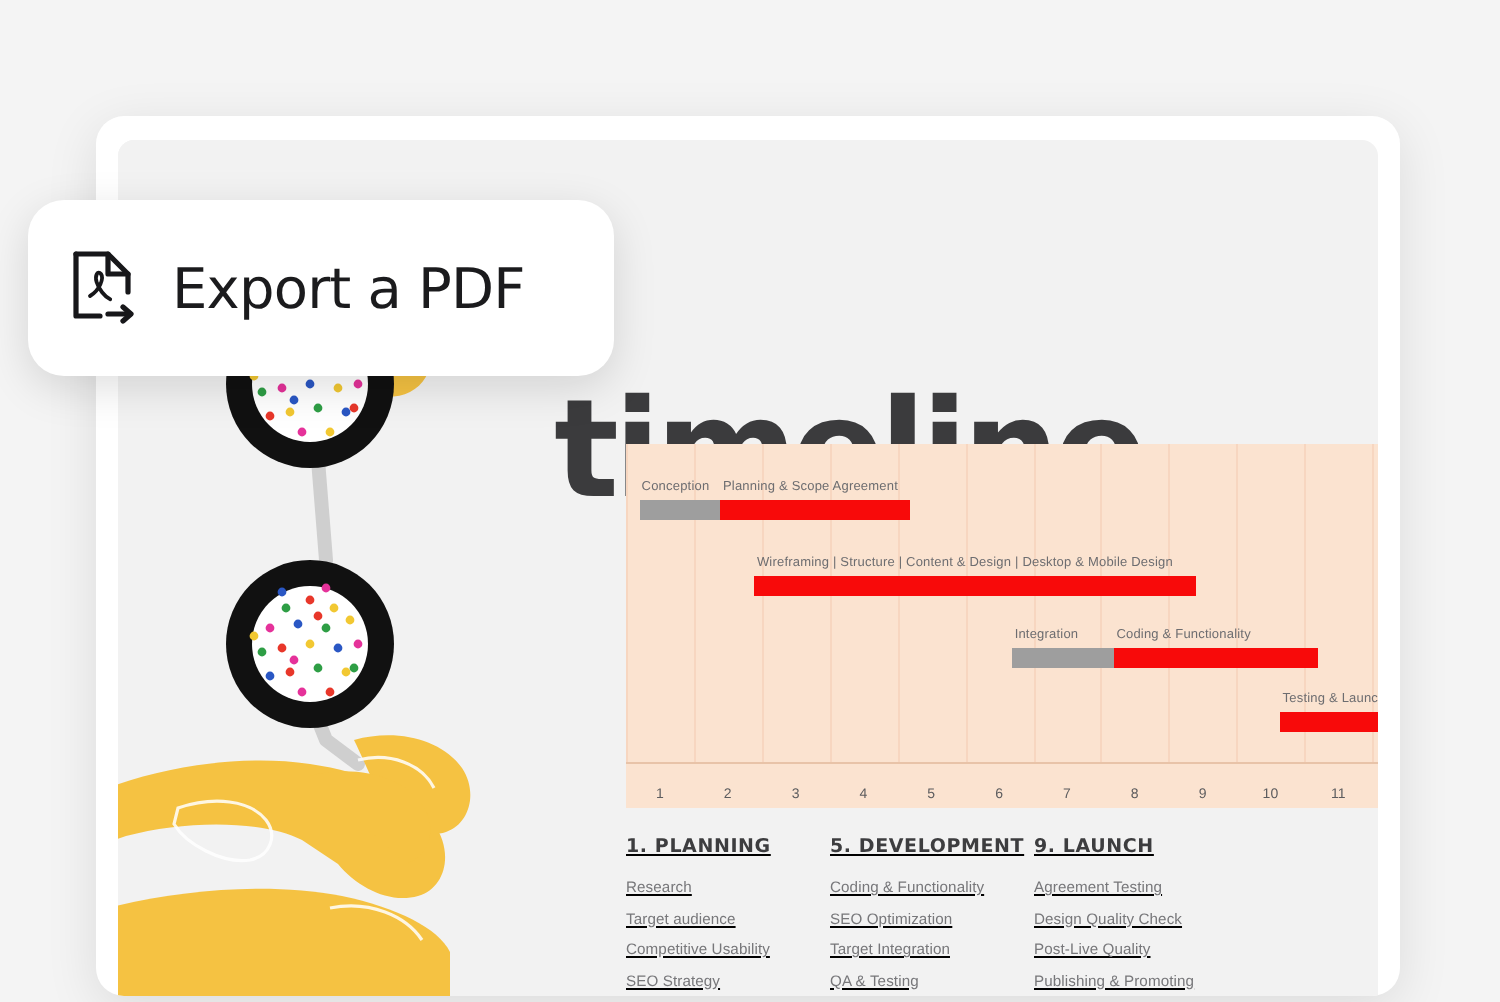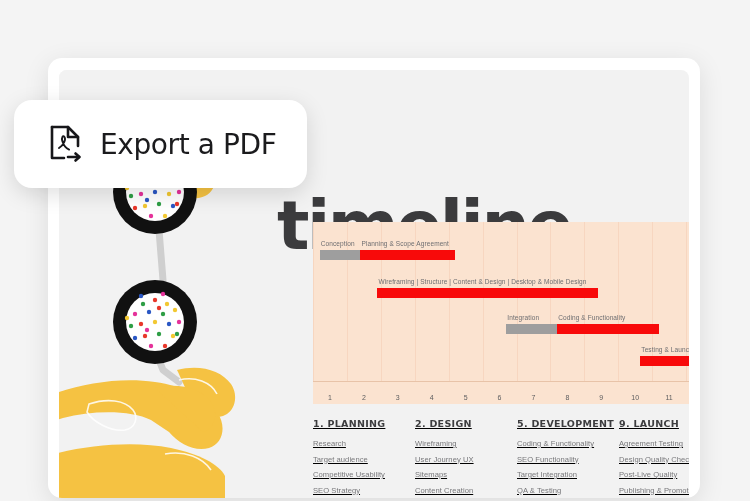--- a/index.html
+++ b/index.html
@@ -83,21 +83,21 @@
     font-size:7.6px;color:#77777a;margin-bottom:6.5px;
     white-space:nowrap;letter-spacing:0.05px;
   }
 
   
   #export-pill{
     position:absolute;left:14px;top:100px;width:293px;height:88px;
     background:#ffffff;border-radius:18px;
     box-shadow:0 6px 22px rgba(0,0,0,0.13);
     display:flex;align-items:center;gap:16px;
-    padding-left:34px;box-sizing:border-box;
+    padding-left:20px;box-sizing:border-box;
     cursor:pointer;
   }
   #export-pill-label{
     font-size:28px;color:#1b1b1d;letter-spacing:-0.4px;
     font-family:"DejaVu Sans", sans-serif;
   }
   #pdf-export-icon{width:36px;height:40px;flex:0 0 auto;}
 </style>
 </head>
 <body>
@@ -261,30 +261,23 @@
 
     <div id="phases">
         <div class="phase-col">
           <div class="phase-title">1. PLANNING</div>
           <div class="phase-item">Research</div>
           <div class="phase-item">Target audience</div>
           <div class="phase-item">Competitive Usability</div>
           <div class="phase-item">SEO Strategy</div>
         </div>
         <div class="phase-col">
-          <div class="phase-title">2. DESIGN</div>
-          <div class="phase-item">Wireframing</div>
-          <div class="phase-item">User Journey UX</div>
-          <div class="phase-item">Sitemaps</div>
-          <div class="phase-item">Content Creation</div>
-        </div>
-        <div class="phase-col">
           <div class="phase-title">5. DEVELOPMENT</div>
           <div class="phase-item">Coding &amp; Functionality</div>
-          <div class="phase-item">SEO Functionality</div>
+          <div class="phase-item">SEO Optimization</div>
           <div class="phase-item">Target Integration</div>
           <div class="phase-item">QA &amp; Testing</div>
         </div>
         <div class="phase-col">
           <div class="phase-title">9. LAUNCH</div>
           <div class="phase-item">Agreement Testing</div>
           <div class="phase-item">Design Quality Check</div>
           <div class="phase-item">Post-Live Quality</div>
           <div class="phase-item">Publishing &amp; Promoting</div>
         </div>

